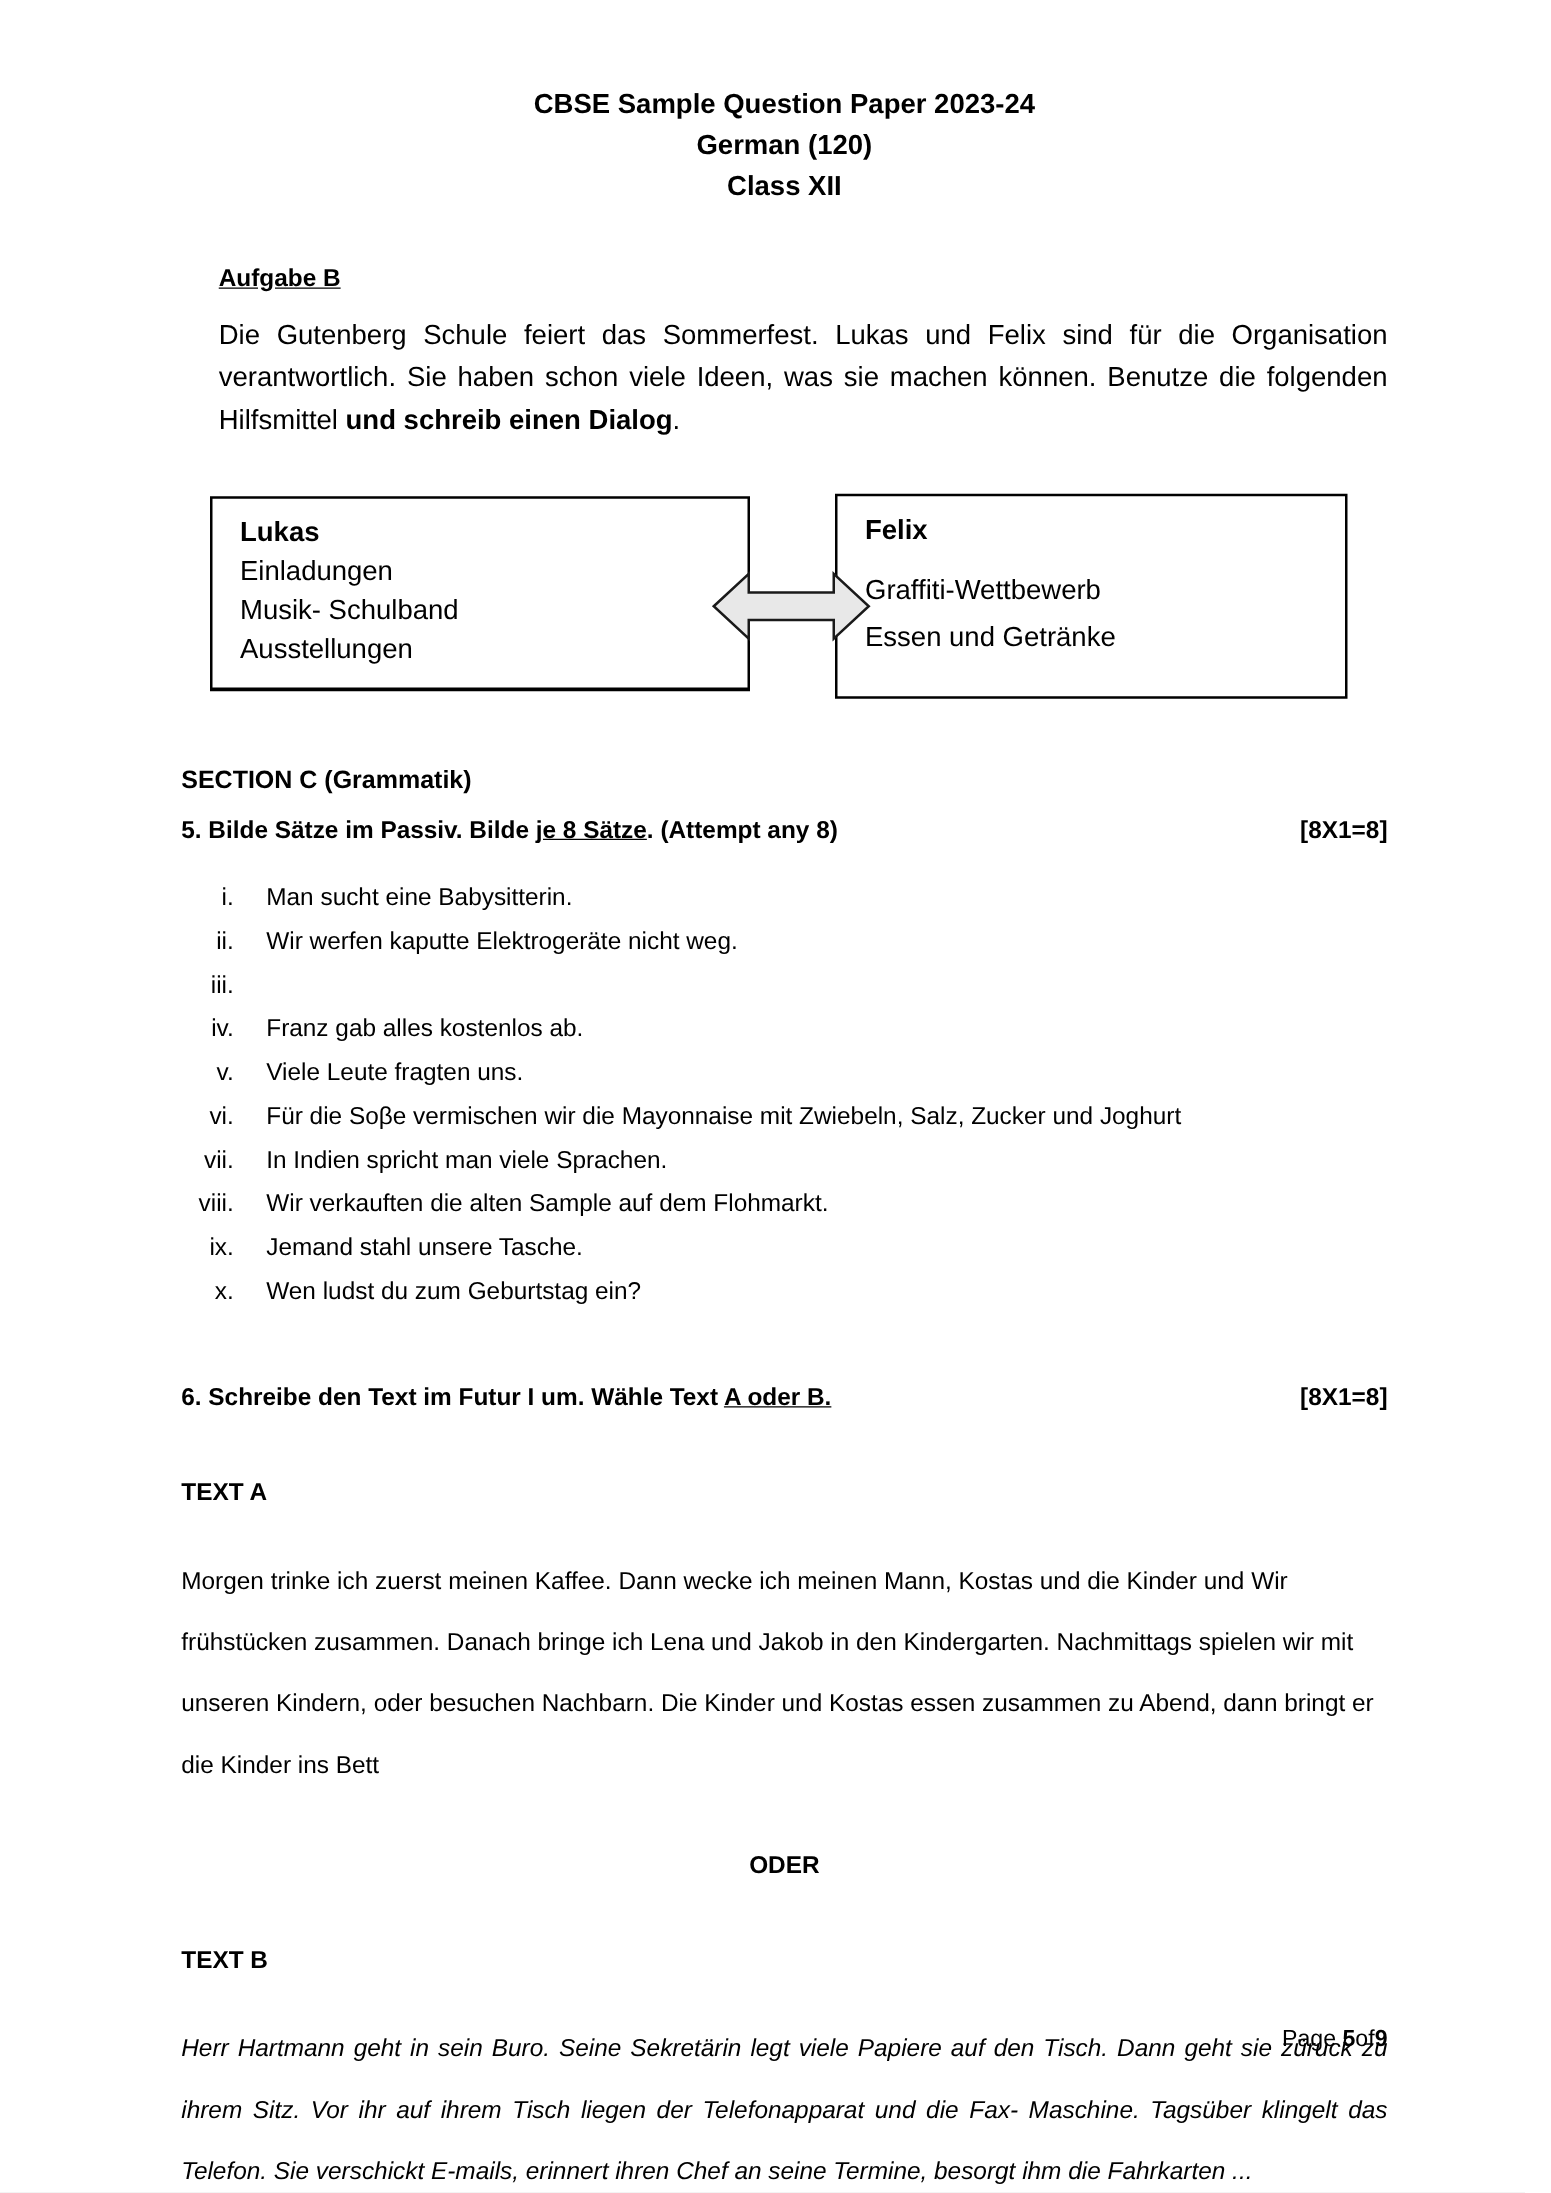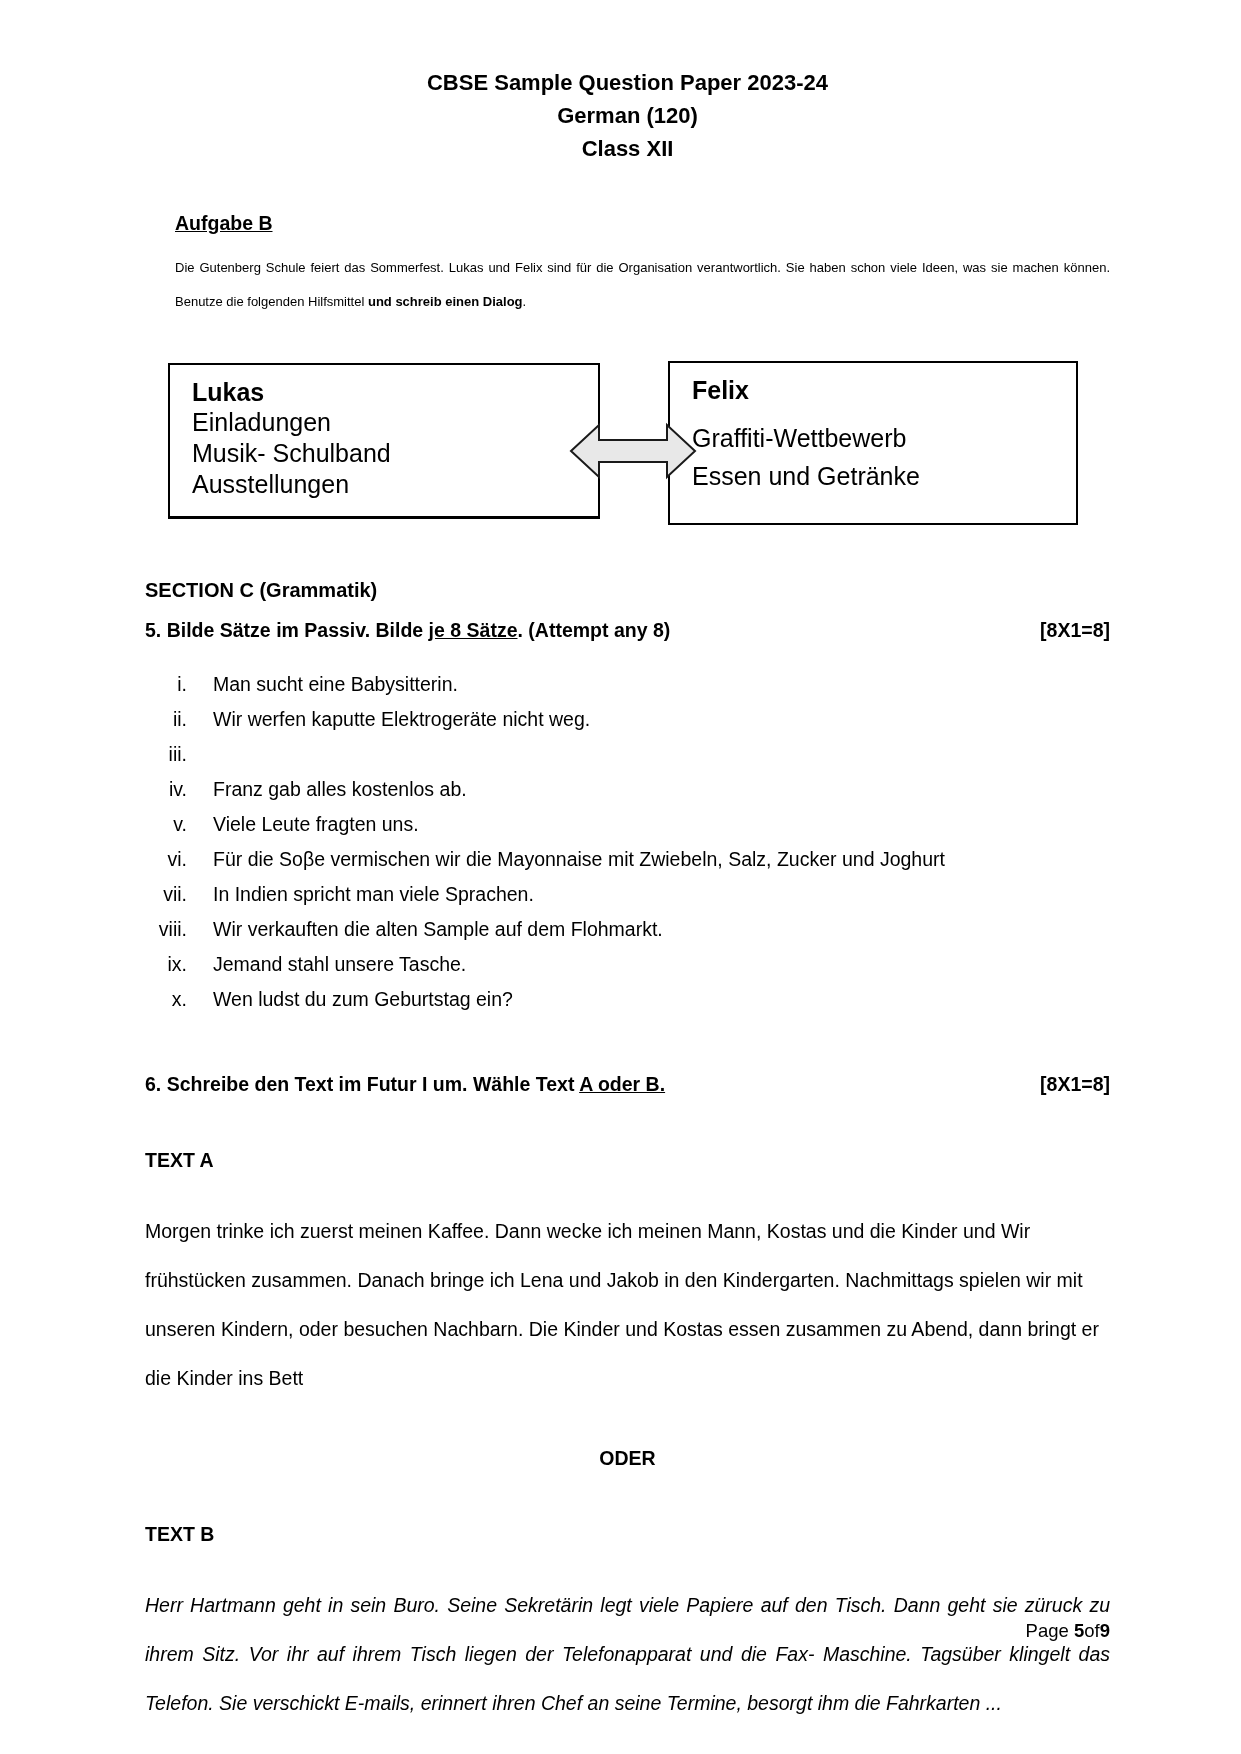--- a/index.html
+++ b/index.html
@@ -10,25 +10,25 @@
     background:#ffffff;
     color:#000000;
     font-family:"Liberation Sans","DejaVu Sans",sans-serif;
     box-sizing:border-box;
     padding:66px 131px 0 145px;
     overflow:hidden;
   }
   .doc-header{text-align:center;font-weight:bold;font-size:22px;line-height:33px;}
   .aufgabe{margin:30px 0 0 30px;}
   .aufgabe-title{font-size:19.5px;font-weight:bold;text-decoration:underline;margin-bottom:16px;margin-top:47px;}
-  .intro{font-size:13px;line-height:34px;text-align:justify;}
+  .intro{font-size:22px;line-height:34px;text-align:justify;}
   .intro b{font-weight:bold;}
   .boxes{position:relative;height:170px;margin-top:42px;}
   .idea-box{position:absolute;border:2px solid #000;box-sizing:border-box;background:#fff;
-    font-size:25px;padding:12px 22px;}
+    font-size:22px;padding:12px 22px;}
   .box-left{left:23px;top:2px;width:432px;height:156px;border-bottom-width:3px;}
   .box-right{left:523px;top:0;width:410px;height:164px;}
   .box-title{font-weight:bold;line-height:30px;}
   .box-left .box-item{line-height:31px;}
   .box-right .box-items{margin-top:14px;}
   .box-right .box-item{line-height:38px;}
   .arrow-wrap{position:absolute;left:423px;top:60px;width:130px;height:60px;z-index:2;}
   .section-heading{text-align:left;font-weight:bold;font-size:20px;margin-top:44px;line-height:30px;}
   .qline{display:flex;justify-content:space-between;font-weight:bold;font-size:19.5px;line-height:30px;margin-top:10px;}
   .qline .uline{text-decoration:underline;}

